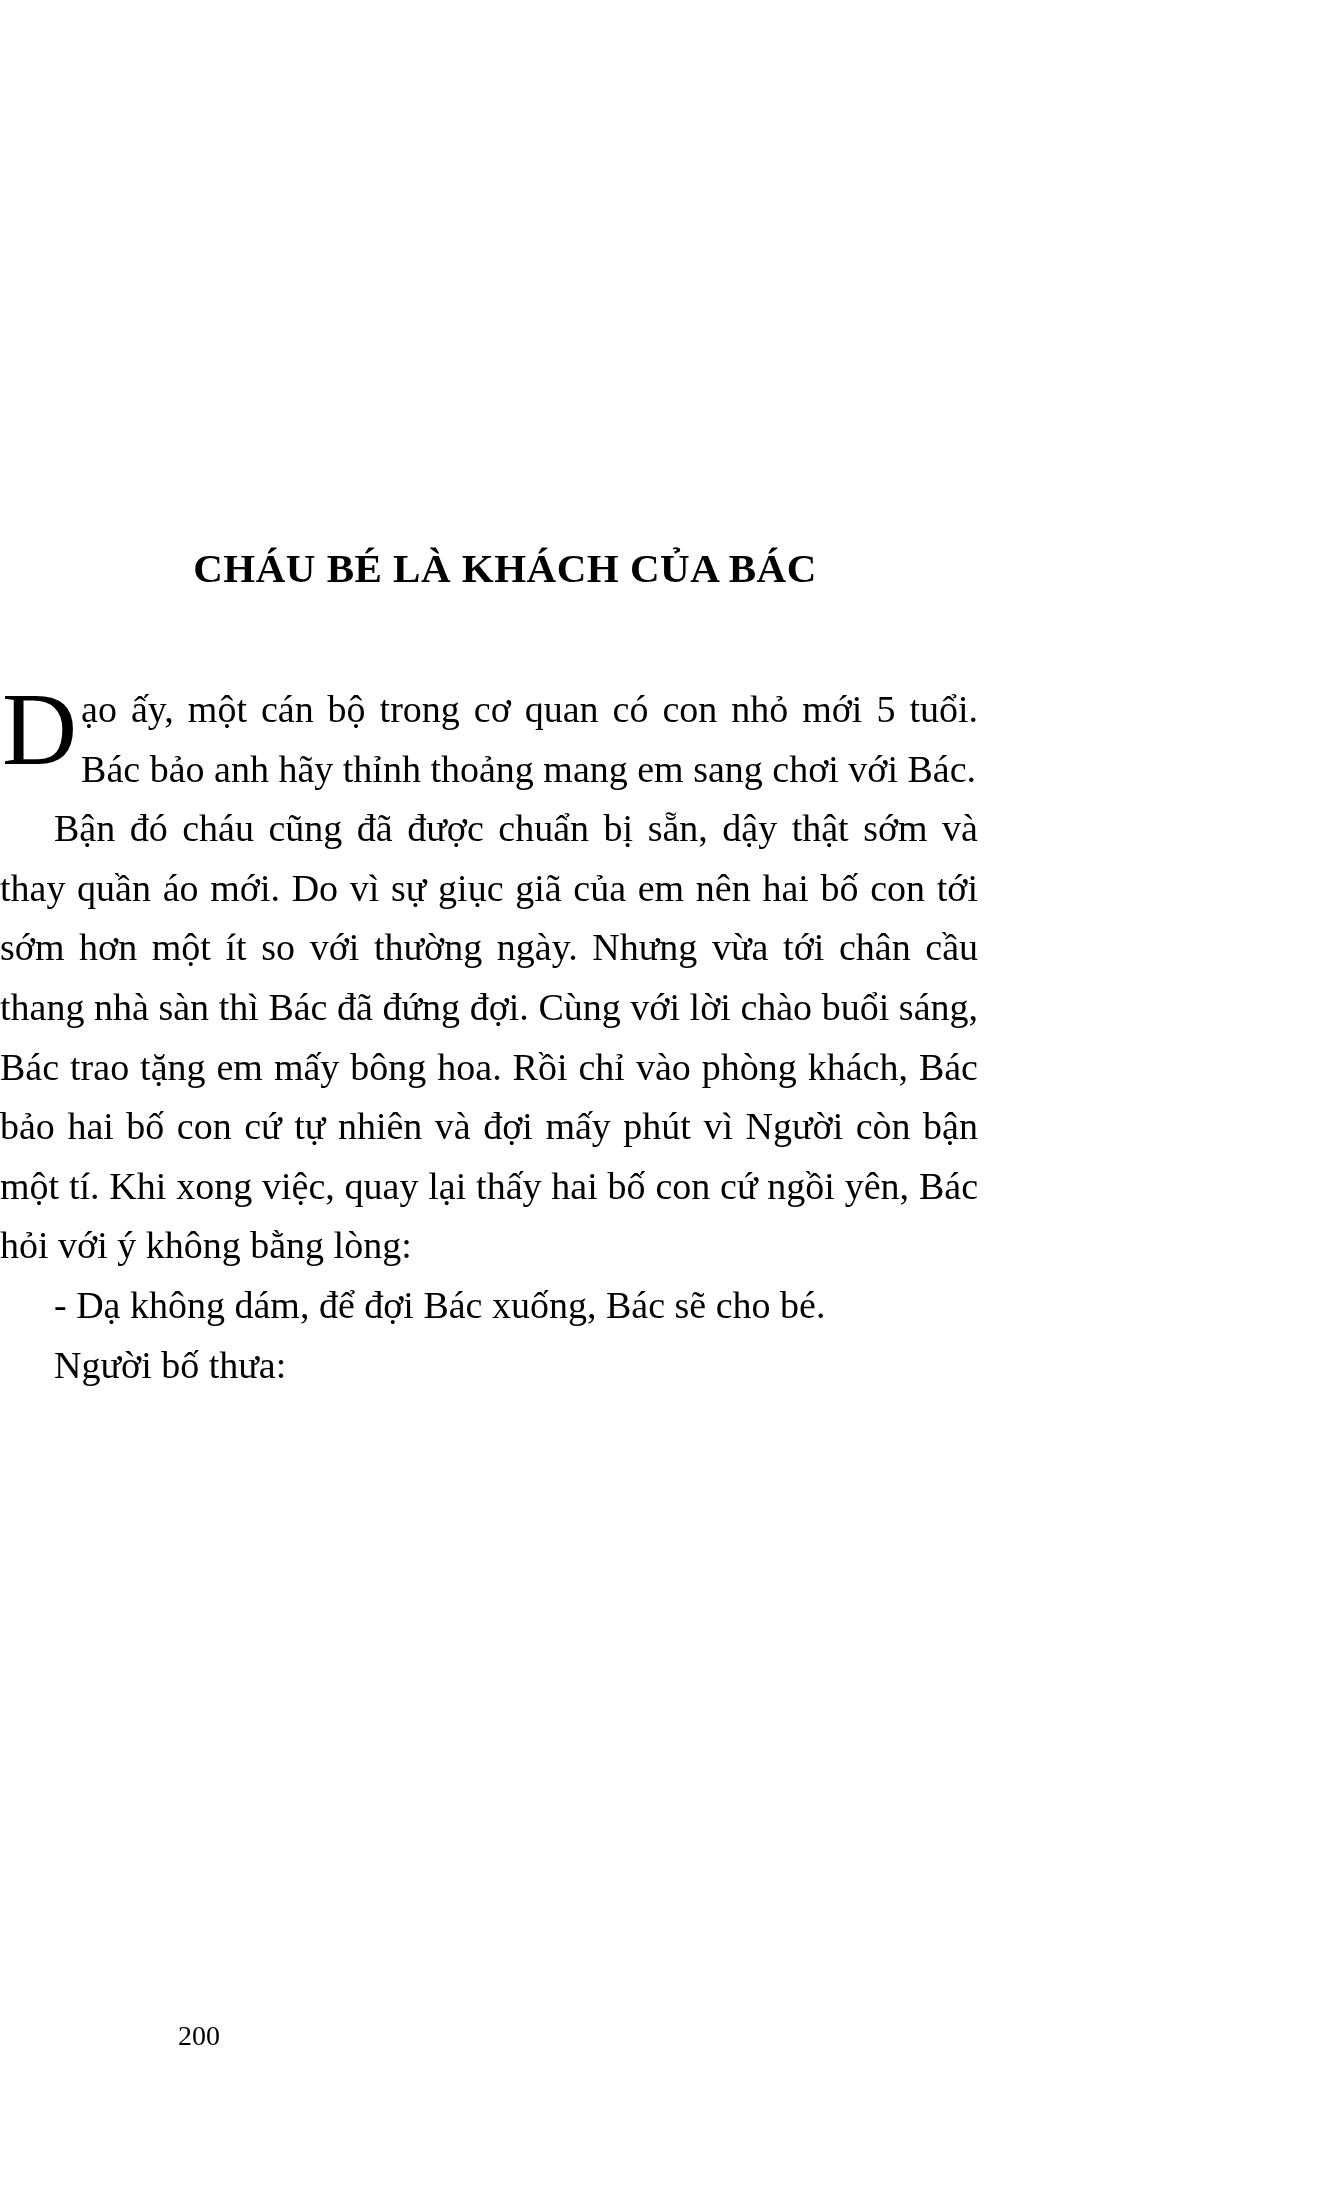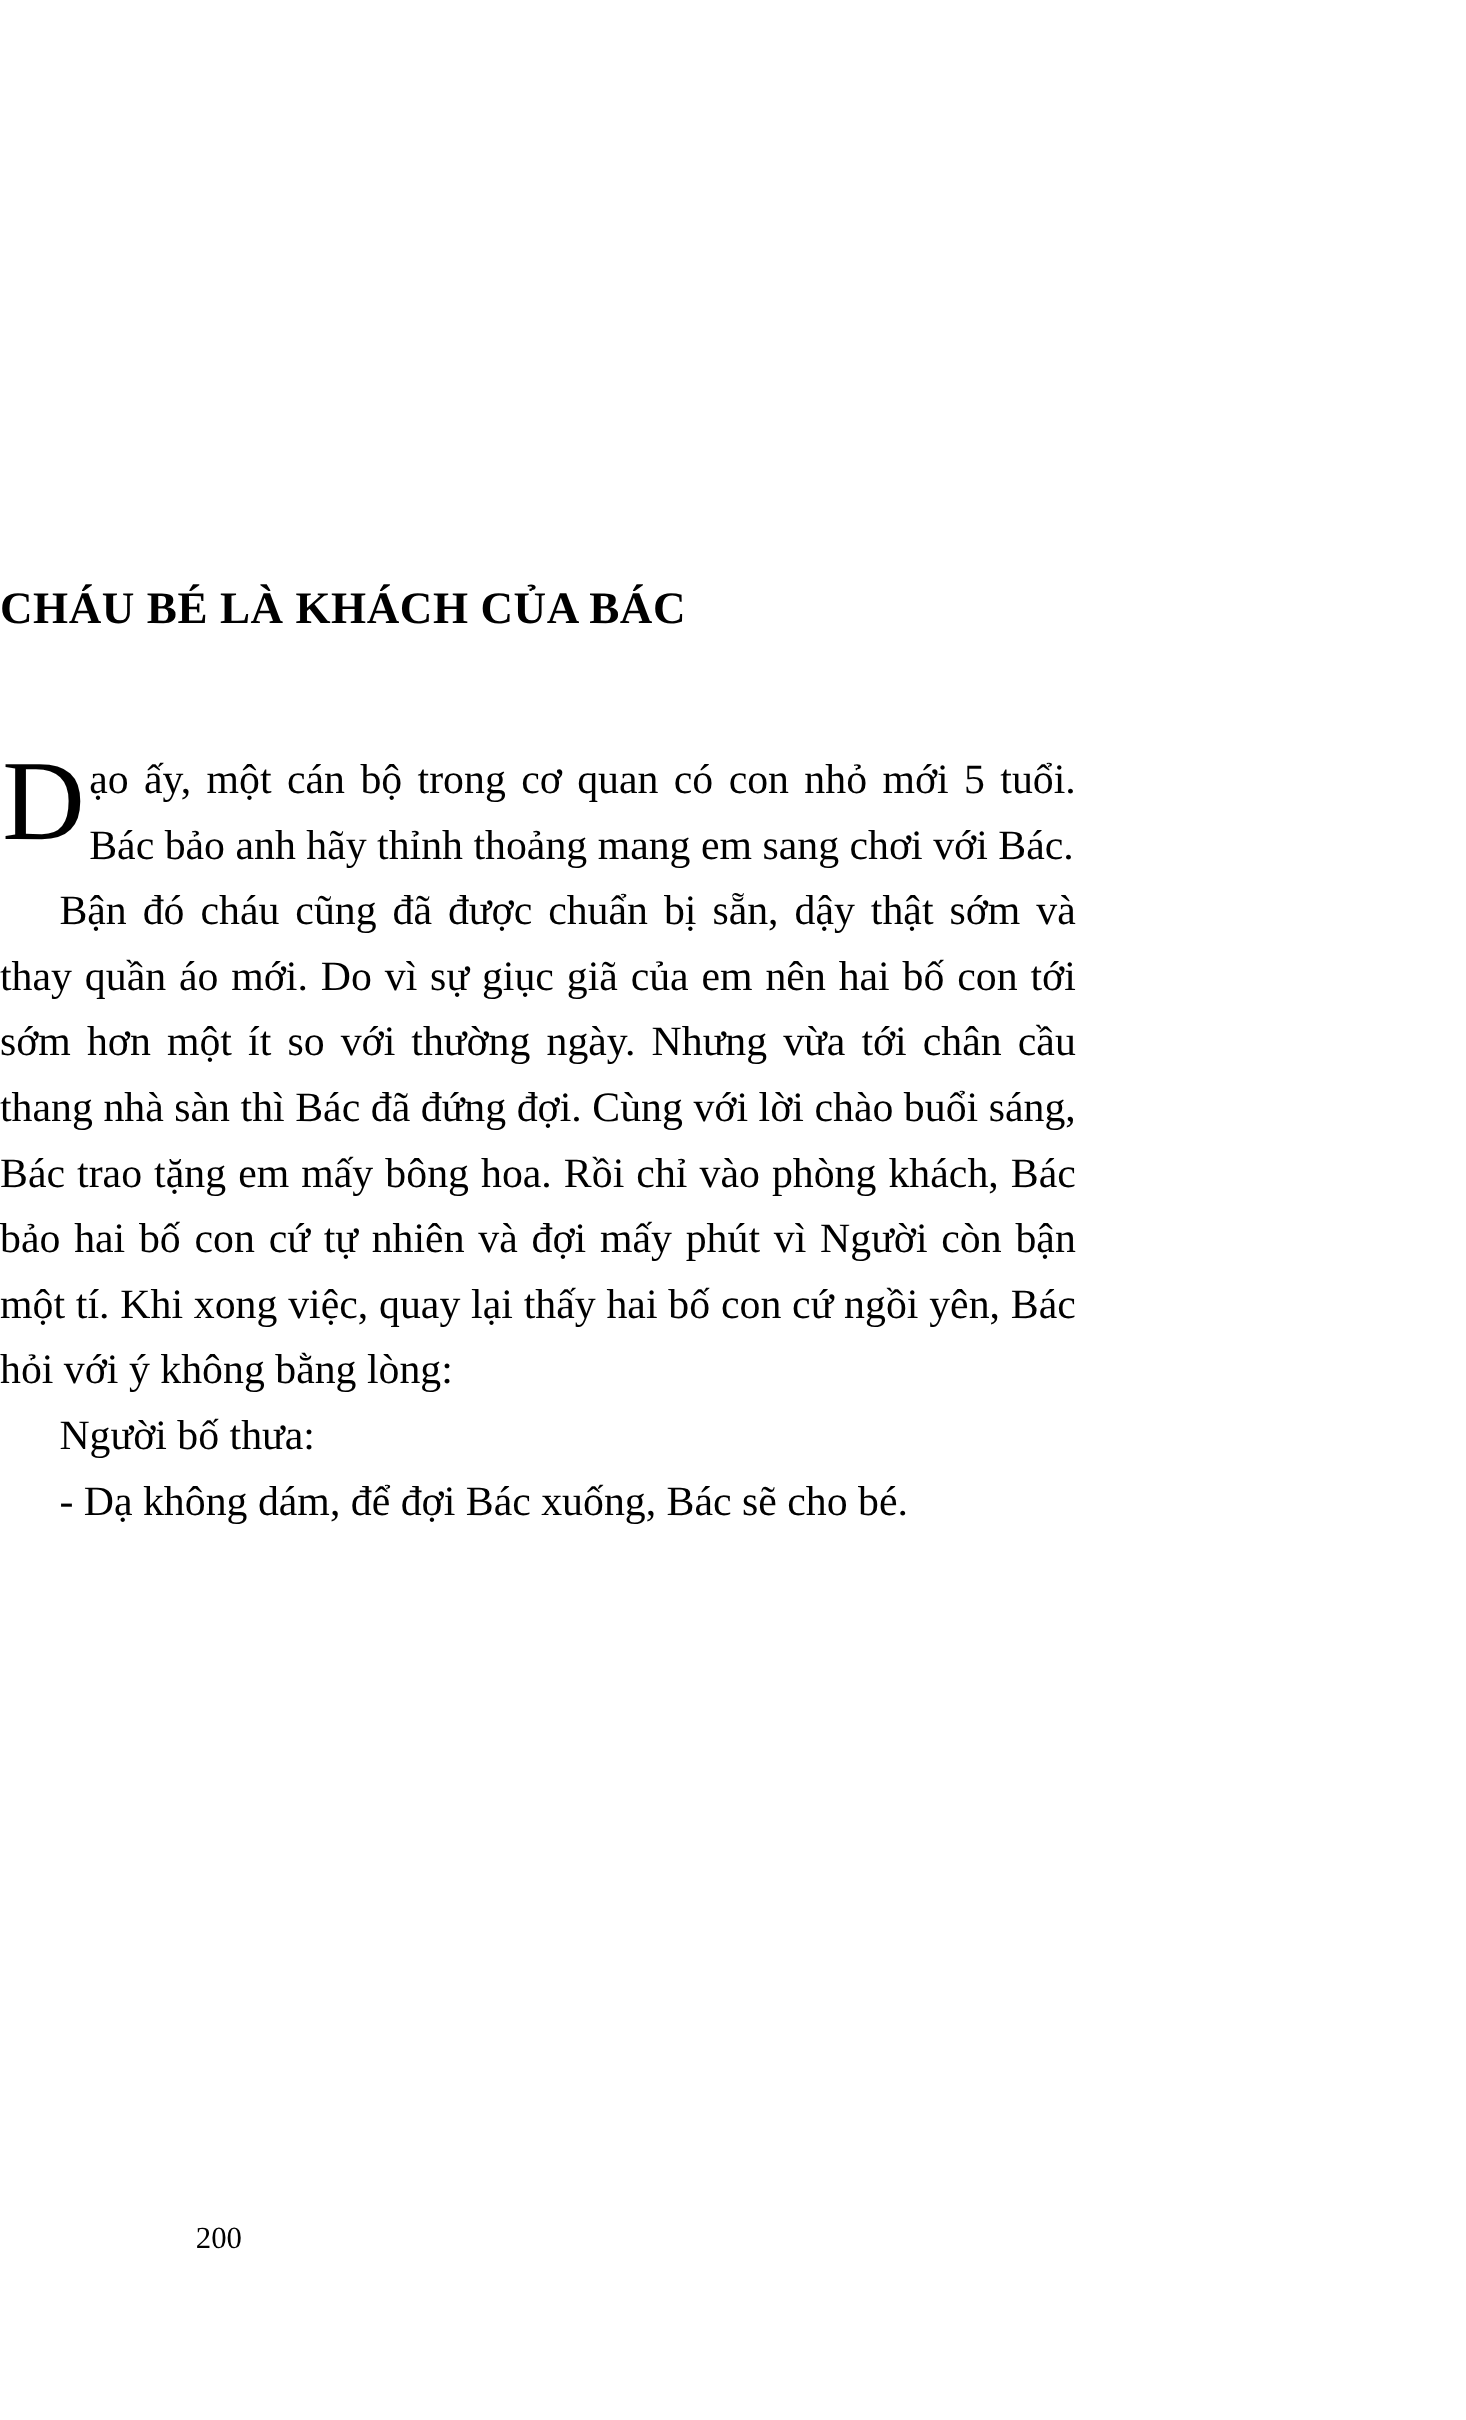--- a/index.html
+++ b/index.html
@@ -16,26 +16,26 @@
     overflow: hidden;
   }
   .page {
     position: relative;
     width: 1333px;
     height: 2200px;
     background: #ffffff;
     box-sizing: border-box;
   }
   .chapter-title {
-    margin: 0;
+    margin: 16px;
     padding: 0;
     font-size: 41px;
     font-weight: bold;
     letter-spacing: 0.5px;
-    text-align: left;
+    text-align: center;
     position: absolute;
     top: 528px;
     left: 0;
     width: 978px;
     line-height: 1.2;
   }
   .body-text {
     position: absolute;
     top: 680px;
     left: 0;
@@ -78,21 +78,21 @@
   <h1 class="chapter-title">CHÁU BÉ LÀ KHÁCH CỦA BÁC</h1>
 
   <div class="body-text">
 
     <p class="dropcap-para"><span class="dropcap">D</span><span>ạo ấy, một cán bộ trong cơ quan có con nhỏ mới 5 tuổi. Bác bảo anh hãy thỉnh thoảng mang em sang chơi với Bác.</span></p>
 
 
     <p><span>Bận đó cháu cũng đã được chuẩn bị sẵn, dậy thật sớm và thay quần áo mới. Do vì sự giục giã của em nên hai bố con tới sớm hơn một ít so với thường ngày. Nhưng vừa tới chân cầu thang nhà sàn thì Bác đã đứng đợi. Cùng với lời chào buổi sáng, Bác trao tặng em mấy bông hoa. Rồi chỉ vào phòng khách, Bác bảo hai bố con cứ tự nhiên và đợi mấy phút vì Người còn bận một tí. Khi xong việc, quay lại thấy hai bố con cứ ngồi yên, Bác hỏi với ý không bằng lòng:</span></p>
 
 
+    <p><span>- Dạ không dám, để đợi Bác xuống, Bác sẽ cho bé.</span></p>
+
     <p><span>Người bố thưa:</span></p>
-
-    <p><span>- Dạ không dám, để đợi Bác xuống, Bác sẽ cho bé.</span></p>
 
   </div>
 
   <div class="folio">200</div>
 
 </div>
 
 </body></html>

